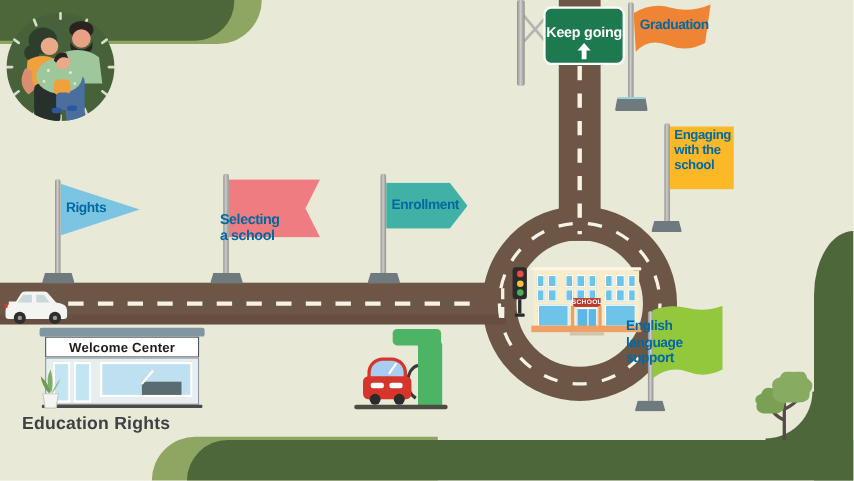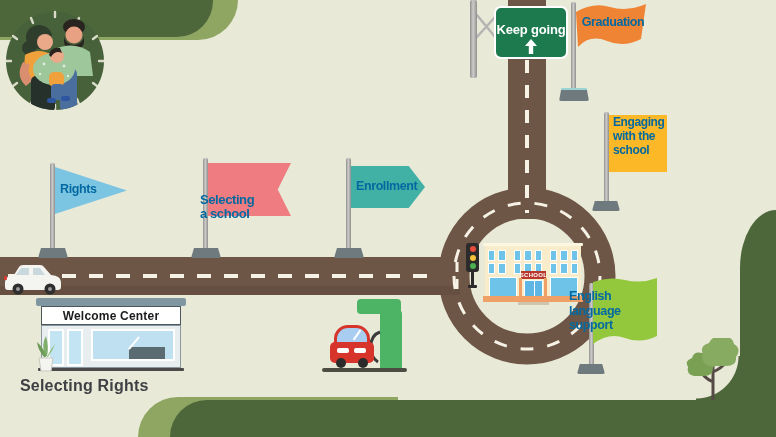--- a/index.html
+++ b/index.html
@@ -220,21 +220,21 @@
 
     <div style="position:absolute;left:-1px;top:38px;width:22px;height:36px;">
       <svg width="22" height="36" viewBox="0 0 22 36">
         <path d="M10 20 Q6 8 11 0 Q14 10 12 20 Z" fill="#7fae6a"></path>
         <path d="M9 21 Q3 14 2 6 Q9 12 11 21 Z" fill="#6d9c58"></path>
         <path d="M13 21 Q18 14 20 8 Q15 14 12 21 Z" fill="#8fbd77"></path>
         <path d="M4 22 h14 l-2 13 h-10 z" fill="#f4f4f0" stroke="#c9c9c2"></path>
       </svg>
     </div>
   </div>
-  <div class="abs caption" style="left:20px;top:377px;">Selecting Rights</div>
+  <div class="abs caption" style="left:20px;top:377px;">Education Rights</div>
 
   <div class="abs" style="left:300px;top:296px;width:130px;height:78px;">
     <div style="position:absolute;left:0;top:0;width:110px;height:78px;">
       <div style="position:absolute;left:57px;top:3px;width:44px;height:15px;background:#4cb464;border-radius:4px;"></div>
       <div style="position:absolute;left:80px;top:14px;width:22px;height:59px;background:#4cb464;border-radius:4px 4px 0 0;"></div>
       <svg style="position:absolute;left:66px;top:34px;" width="18" height="36" viewBox="0 0 18 36">
         <path d="M14 2 C2 6 2 26 12 32" stroke="#3a3a3a" stroke-width="3" fill="none"></path>
       </svg>
     </div>
     <div style="position:absolute;left:30px;top:29px;width:48px;height:44px;">

